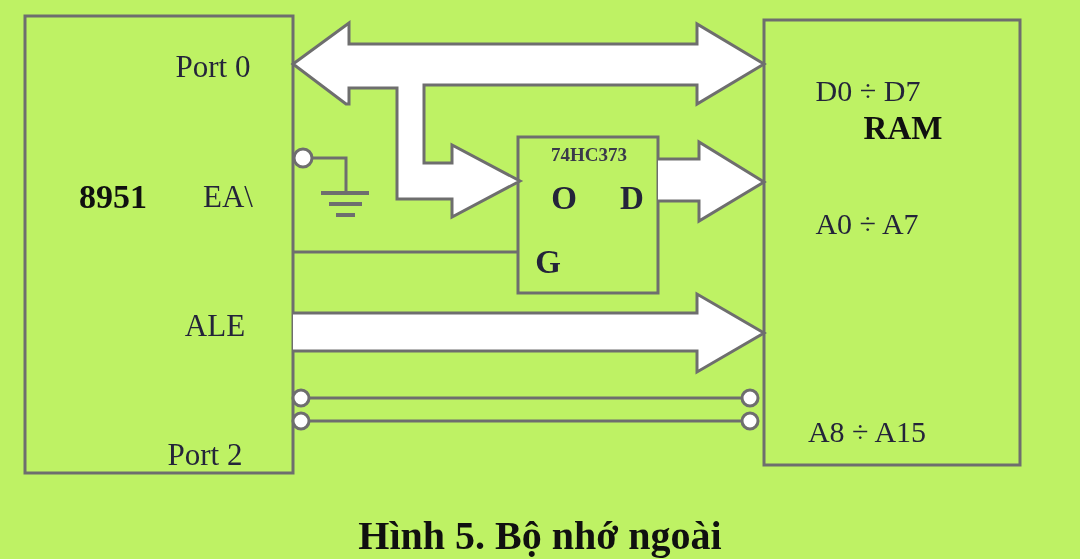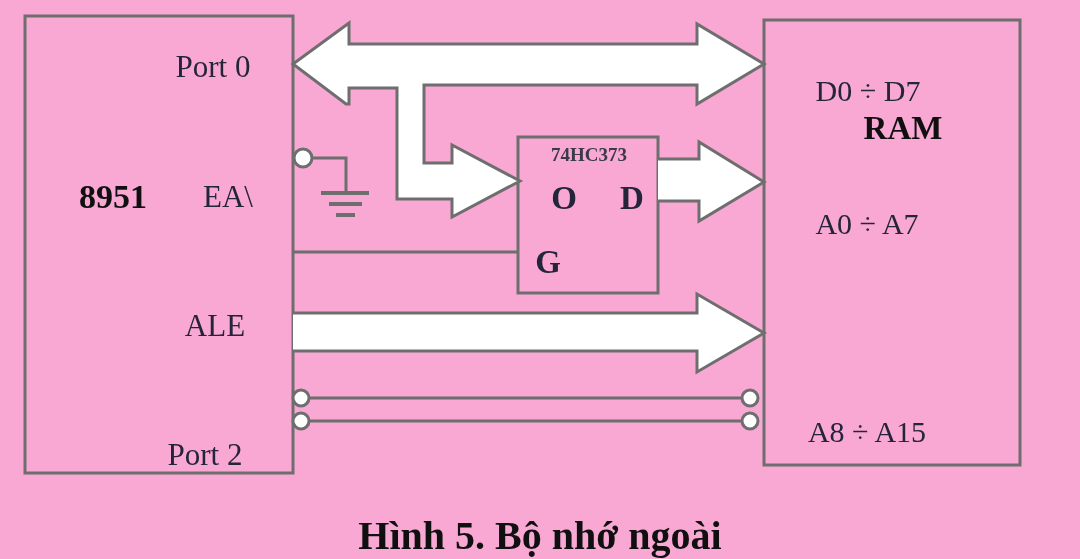--- a/index.html
+++ b/index.html
@@ -5,21 +5,21 @@
   html, body {
     margin: 0;
     padding: 0;
     background: #ffffff;
     font-family: "Liberation Serif", serif;
   }
   .figure-wrap {
     position: relative;
     width: 1080px;
     height: 559px;
-    background: #f9a8d4;
+    background: #bef264;
     overflow: hidden;
   }
   svg text {
     font-family: "Liberation Serif", serif;
     user-select: none;
   }
   .pin-text   { fill: #24243a; font-size: 31px; }
   .bold-text  { fill: #101010; font-weight: bold; }
   .bus-text   { fill: #24243a; font-size: 30px; }
 </style>

